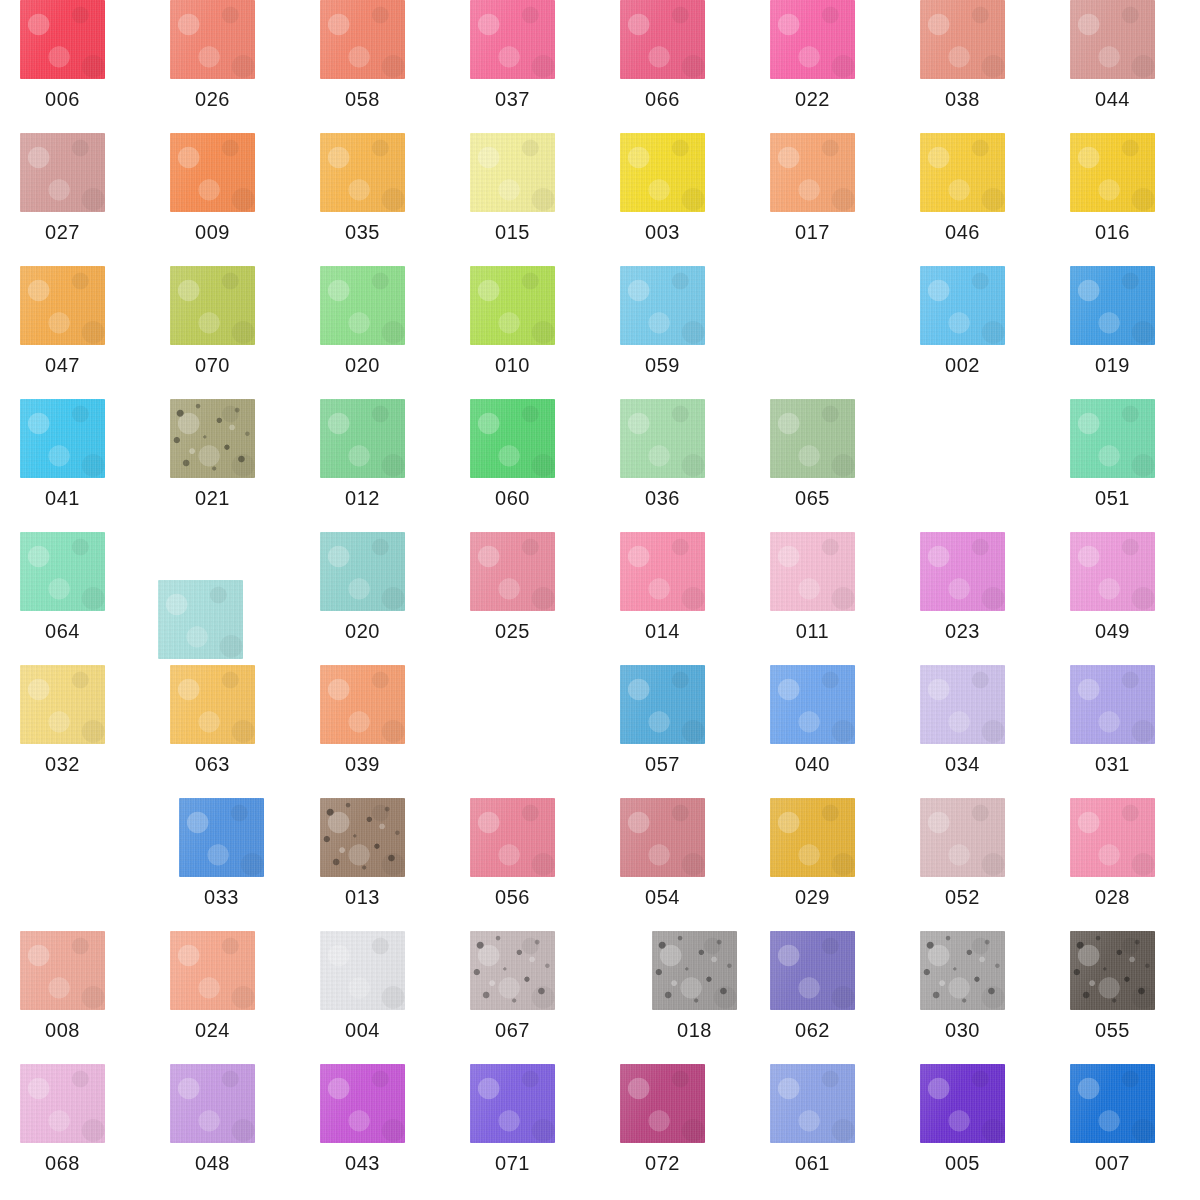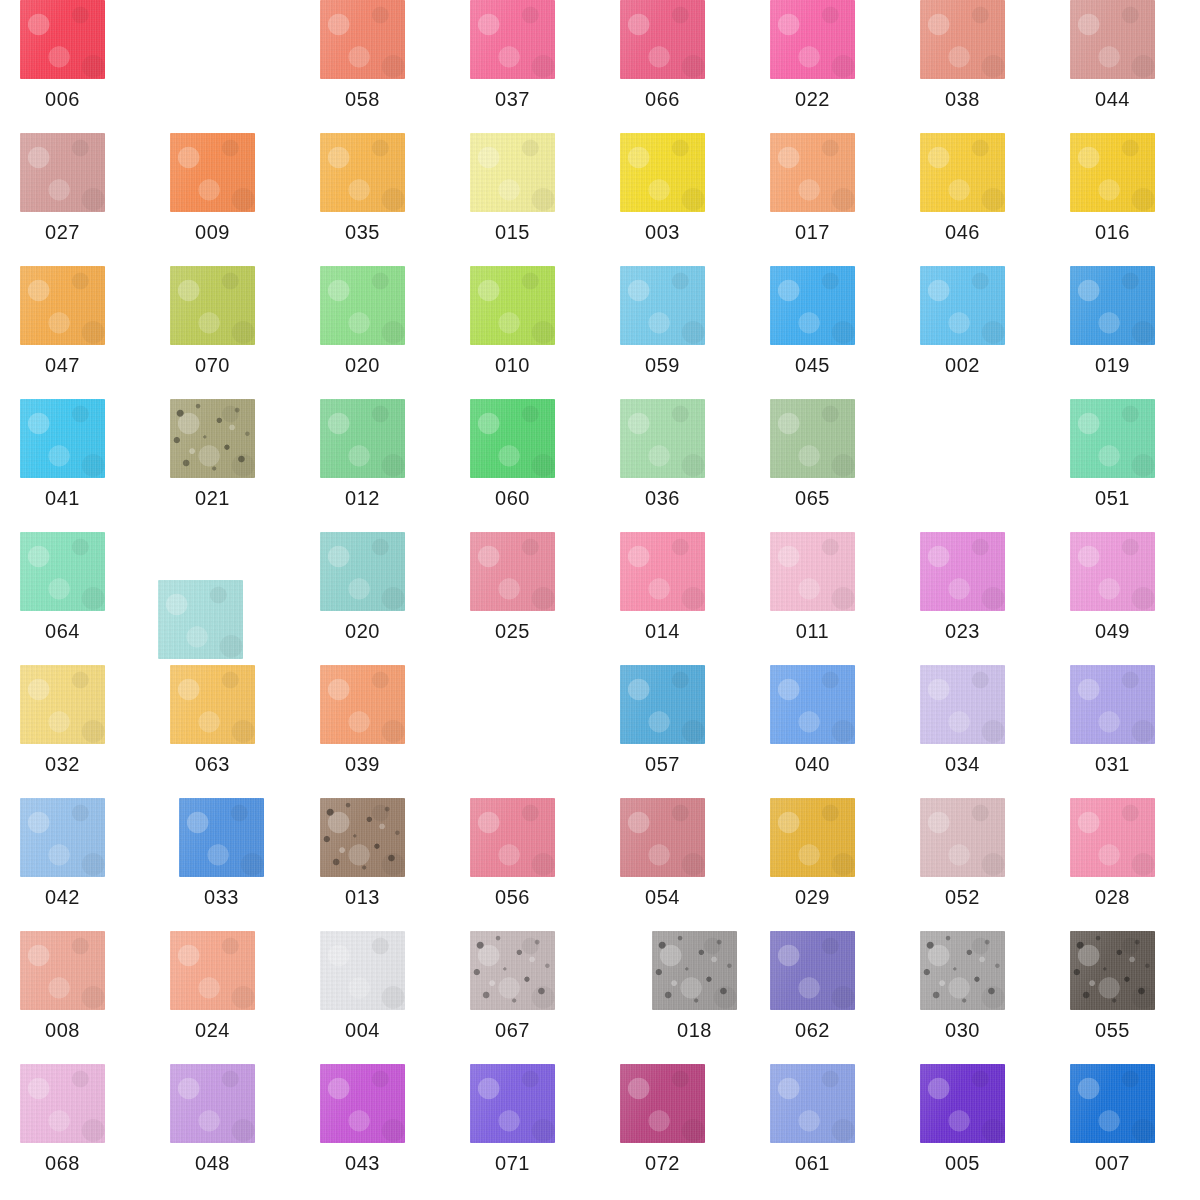--- a/index.html
+++ b/index.html
@@ -93,20 +93,24 @@
   }
 </style>
 </head>
 <body>
 
 <div id="swatch-grid">
     <div class="swatch-cell" style="left: 0px; top: 0px;">
       <div class="swatch-chip" style="background: rgb(248, 62, 85);"></div>
       <div class="swatch-label">006</div>
     </div>
+    <div class="swatch-cell" style="left: 150px; top: 0px;">
+      <div class="swatch-chip" style="background: rgb(244, 130, 111);"></div>
+      <div class="swatch-label">026</div>
+    </div>
     <div class="swatch-cell" style="left: 300px; top: 0px;">
       <div class="swatch-chip" style="background: rgb(244, 131, 106);"></div>
       <div class="swatch-label">058</div>
     </div>
     <div class="swatch-cell" style="left: 450px; top: 0px;">
       <div class="swatch-chip" style="background: rgb(248, 108, 155);"></div>
       <div class="swatch-label">037</div>
     </div>
     <div class="swatch-cell" style="left: 600px; top: 0px;">
       <div class="swatch-chip" style="background: rgb(238, 94, 134);"></div>
@@ -169,24 +173,20 @@
       <div class="swatch-label">020</div>
     </div>
     <div class="swatch-cell" style="left: 450px; top: 266px;">
       <div class="swatch-chip" style="background: rgb(178, 224, 82);"></div>
       <div class="swatch-label">010</div>
     </div>
     <div class="swatch-cell" style="left: 600px; top: 266px;">
       <div class="swatch-chip" style="background: rgb(119, 204, 236);"></div>
       <div class="swatch-label">059</div>
     </div>
-    <div class="swatch-cell" style="left: 750px; top: 266px;">
-      <div class="swatch-chip" style="background: rgb(63, 174, 242);"></div>
-      <div class="swatch-label">045</div>
-    </div>
     <div class="swatch-cell" style="left: 900px; top: 266px;">
       <div class="swatch-chip" style="background: rgb(99, 196, 242);"></div>
       <div class="swatch-label">002</div>
     </div>
     <div class="swatch-cell" style="left: 1050px; top: 266px;">
       <div class="swatch-chip" style="background: rgb(63, 158, 230);"></div>
       <div class="swatch-label">019</div>
     </div>
     <div class="swatch-cell" style="left: 0px; top: 399px;">
       <div class="swatch-chip" style="background: rgb(62, 200, 242);"></div>
@@ -269,24 +269,20 @@
       <div class="swatch-label">040</div>
     </div>
     <div class="swatch-cell" style="left: 900px; top: 665px;">
       <div class="swatch-chip" style="background: rgb(207, 194, 238);"></div>
       <div class="swatch-label">034</div>
     </div>
     <div class="swatch-cell" style="left: 1050px; top: 665px;">
       <div class="swatch-chip" style="background: rgb(174, 164, 236);"></div>
       <div class="swatch-label">031</div>
     </div>
-    <div class="swatch-cell" style="left: 0px; top: 798px;">
-      <div class="swatch-chip" style="background: rgb(150, 194, 238);"></div>
-      <div class="swatch-label">042</div>
-    </div>
     <div class="swatch-cell" style="left: 159px; top: 798px;">
       <div class="swatch-chip" style="background: rgb(78, 146, 226);"></div>
       <div class="swatch-label">033</div>
     </div>
     <div class="swatch-cell" style="left: 300px; top: 798px;">
       <div class="swatch-chip speckled" style="background: rgb(155, 126, 104);"></div>
       <div class="swatch-label">013</div>
     </div>
     <div class="swatch-cell" style="left: 450px; top: 798px;">
       <div class="swatch-chip" style="background: rgb(236, 130, 152);"></div>

